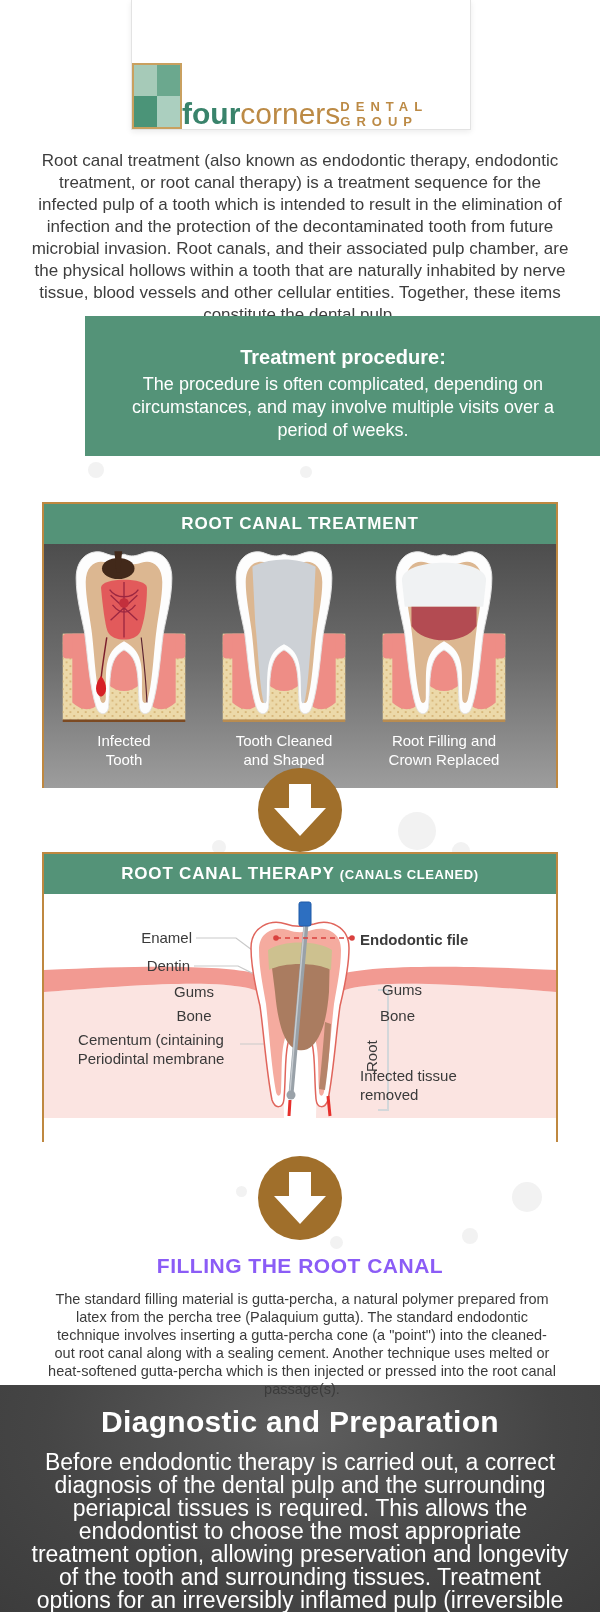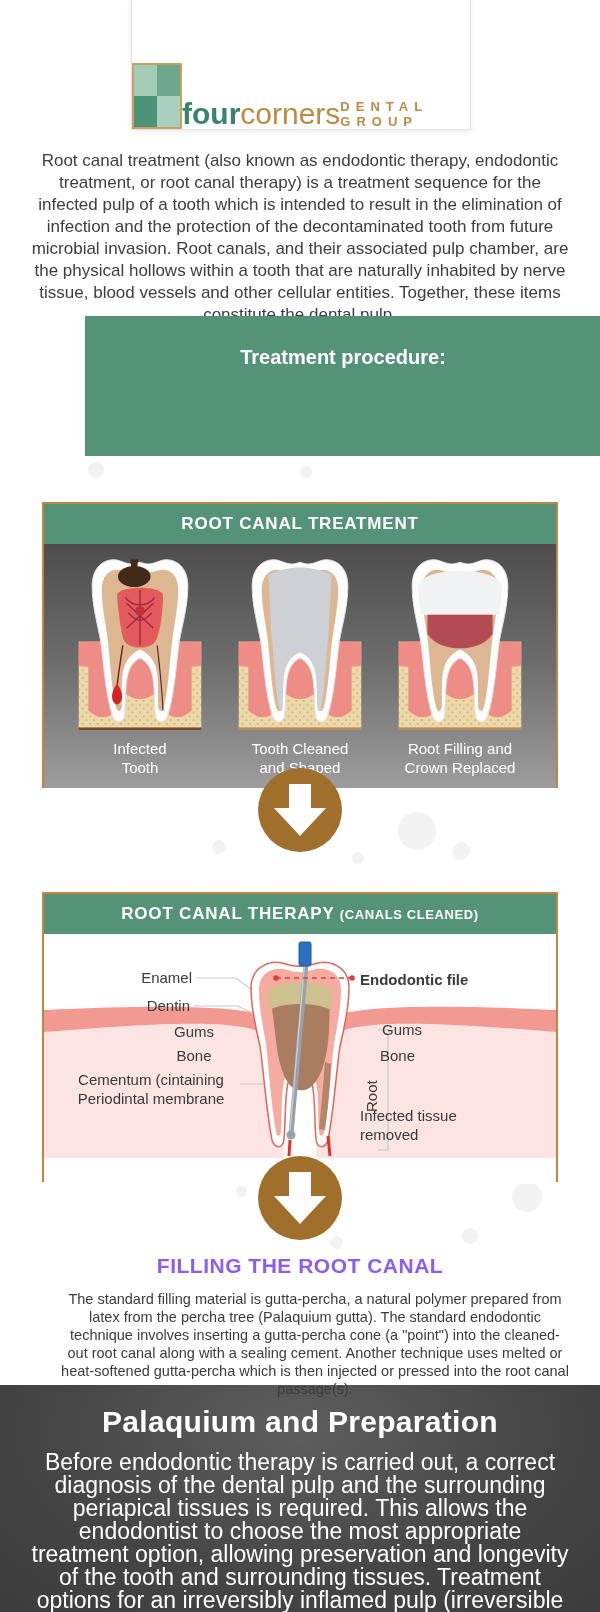--- a/index.html
+++ b/index.html
@@ -30,42 +30,42 @@
   .green-box .gb-title{font-size:20px;font-weight:bold;margin-bottom:4px;}
   .green-box .gb-body{font-size:18px;line-height:23px;}
 
   
   .panel{position:absolute;left:42px;width:516px;box-sizing:border-box;border:2px solid #bf8840;}
   .panel-hdr{height:40px;line-height:40px;background:#549378;color:#fff;text-align:center;
              font-size:17px;letter-spacing:.8px;font-weight:600;}
   .panel-hdr .small{font-size:13px;letter-spacing:.6px;}
   #panel1{top:502px;height:286px;}
   .p1-body{height:244px;background:linear-gradient(180deg,#4d4d4d 0%,#6e6e6e 50%,#9d9d9d 100%);
-           display:flex;justify-content:center;align-items:flex-start;padding-top:8px;box-sizing:border-box;}
+           display:flex;justify-content:flex-start;align-items:flex-start;padding-top:0;box-sizing:border-box;}
   .stage{width:160px;text-align:center;}
   .stage svg{display:block;margin:0 auto;}
   .stage-label{color:#fff;font-size:15px;line-height:19px;margin:2px auto 0;}
   .sl-0{max-width:78px}.sl-1{max-width:125px}.sl-2{max-width:150px}
 
-  #panel2{top:892px;height:290px;background:#f97316;}
+  #panel2{top:852px;height:290px;background:#f97316;}
   .p2-body{position:relative;height:250px;background:#fff;}
   .p2-body svg{position:absolute;left:0;top:0;}
   .lbl{position:absolute;font-size:15px;line-height:19px;color:#3a3a3a;z-index:2;}
   .lbl-root{writing-mode:vertical-rl;transform:rotate(180deg);}
 
   
   .arrow-circle{position:absolute;width:84px;height:84px;border-radius:50%;background:#a06f2b;
                 z-index:3;display:flex;align-items:center;justify-content:center;}
   #arrow1{left:258px;top:768px;}
   #arrow2{left:258px;top:1156px;}
 
   
   .filling-title{position:absolute;left:0;top:1254px;width:600px;text-align:center;
                  font-size:21px;font-weight:bold;color:#8b5cf6;letter-spacing:.5px;}
-  .filling-para{position:absolute;left:60px;top:1290px;width:510px;text-align:center;
+  .filling-para{position:absolute;left:47px;top:1290px;width:510px;text-align:center;
                 font-size:14.5px;line-height:18px;color:#3b3b3b;}
 
   
   .dark-section{position:absolute;left:0;top:1385px;width:600px;height:227px;
                 background:radial-gradient(ellipse at 50% 20%,#5e5e5e 0%,#454545 60%,#3c3c3c 100%);
                 color:#fff;text-align:center;box-sizing:border-box;padding:20px 30px 0;}
   .dark-title{font-size:30px;font-weight:800;letter-spacing:.3px;margin-bottom:12px;}
   .dark-body{font-size:23px;line-height:23px;}
 </style>
 </head>
@@ -92,20 +92,21 @@
       <div class="q4"></div>
     </div>
     <div class="brand"><b>four</b><span>corners</span></div>
     <div class="tagline">DENTAL GROUP</div>
   </div>
 
   <div class="intro layer">Root canal treatment (also known as endodontic therapy, endodontic treatment, or root canal therapy) is a treatment sequence for the infected pulp of a tooth which is intended to result in the elimination of infection and the protection of the decontaminated tooth from future microbial invasion. Root canals, and their associated pulp chamber, are the physical hollows within a tooth that are naturally inhabited by nerve tissue, blood vessels and other cellular entities. Together, these items constitute the dental pulp.</div>
 
   <div class="green-box layer">
     <div class="gb-title">Treatment procedure:</div>
+    <div class="gb-body">The procedure is often complicated, depending on circumstances, and may involve multiple visits over a period of weeks.</div>
   </div>
 
   <div class="panel" id="panel1">
     <div class="panel-hdr">ROOT CANAL TREATMENT</div>
     <div class="p1-body">
 
       <div class="stage">
         <svg width="134" height="185" viewBox="0 0 140 190">
           <defs>
               <pattern id="sp1" width="8" height="8" patternUnits="userSpaceOnUse">
@@ -239,17 +240,17 @@
   <div class="arrow-circle" id="arrow2">
     <svg width="84" height="84" viewBox="0 0 84 84">
         <path d="M31,16 h22 v24 h15 L42,68 L16,40 h15 Z" fill="#ffffff"></path>
       </svg>
   </div>
 
   <div class="filling-title layer">FILLING THE ROOT CANAL</div>
   <div class="filling-para layer">The standard filling material is gutta-percha, a natural polymer prepared from latex from the percha tree (Palaquium gutta). The standard endodontic technique involves inserting a gutta-percha cone (a "point") into the cleaned-out root canal along with a sealing cement. Another technique uses melted or heat-softened gutta-percha which is then injected or pressed into the root canal passage(s).</div>
 
   <div class="dark-section">
-    <div class="dark-title">Palaquium and Preparation</div>
+    <div class="dark-title">Diagnostic and Preparation</div>
     <div class="dark-body">Before endodontic therapy is carried out, a correct diagnosis of the dental pulp and the surrounding periapical tissues is required. This allows the endodontist to choose the most appropriate treatment option, allowing preservation and longevity of the tooth and surrounding tissues. Treatment options for an irreversibly inflamed pulp (irreversible pulpitis) include either extraction of the tooth or removal of the pulp.</div>
   </div>
 
 </div>
 
 </body></html>

